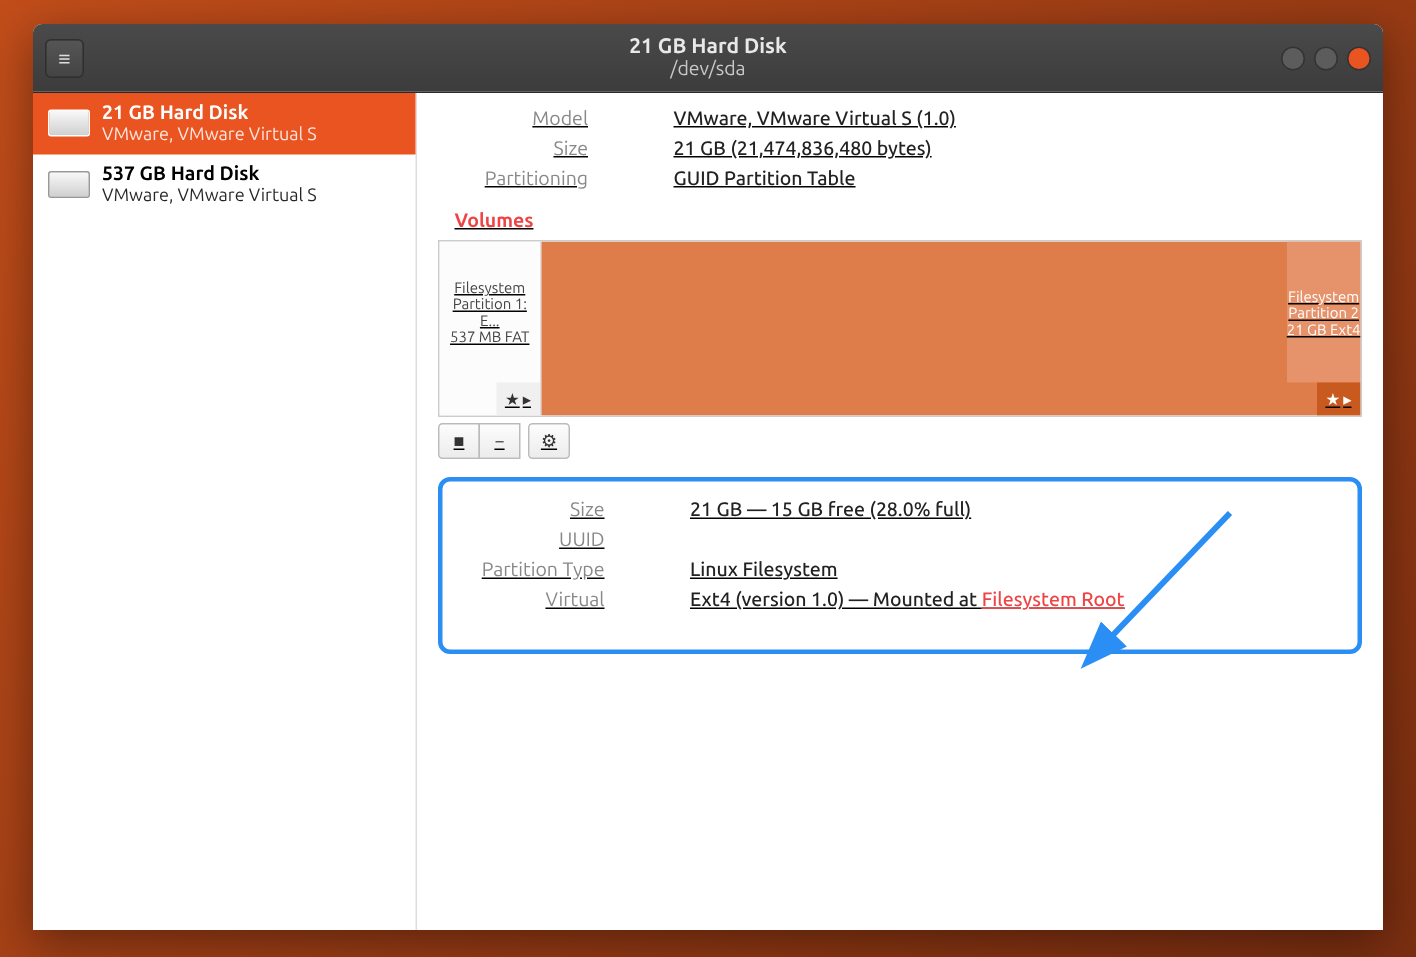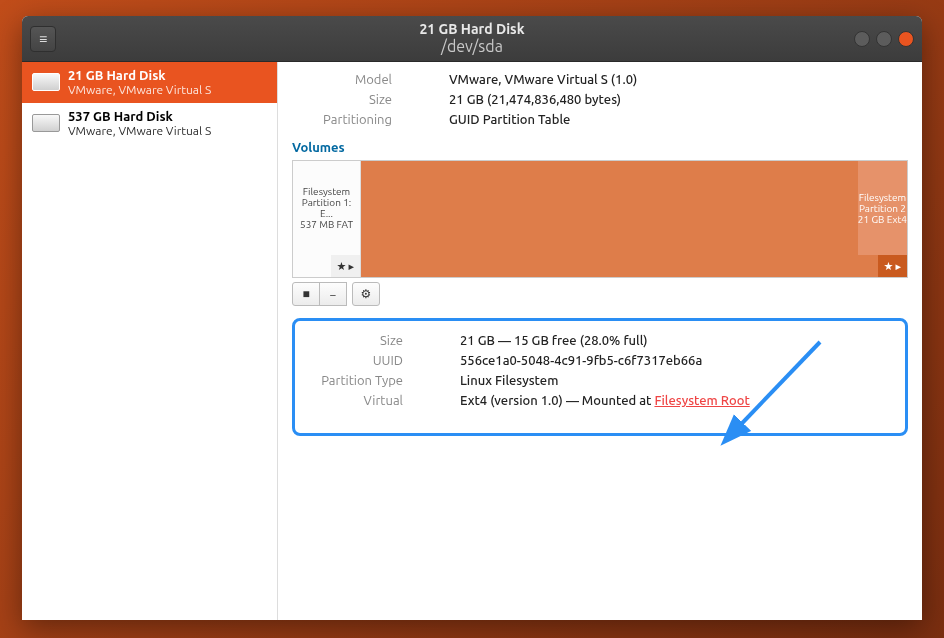--- a/index.html
+++ b/index.html
@@ -1,40 +1,40 @@
 <!DOCTYPE html>
 <html><head>
 <meta charset="utf-8">
 <style>
   * { box-sizing: border-box; margin: 0; padding: 0; font-family: Ubuntu, "Segoe UI", sans-serif; }
   body { background: linear-gradient(135deg, #c14d1a, #7a2e10); width: 944px; height: 638px; overflow: hidden; position: relative; padding: 14px; }
   .window { width: 900px; height: 604px; background: #fff; border-radius: 6px 6px 0 0; box-shadow: 0 8px 30px rgba(0,0,0,0.4); overflow: hidden; display: flex; flex-direction: column; position: absolute; left: 22px; top: 16px; }
   .titlebar { background: linear-gradient(#4a4a4a,#3c3c3c); color: #e8e8e8; height: 46px; display: flex; align-items: center; justify-content: center; position: relative; border-bottom: 1px solid #2a2a2a; }
   .titlebar .title-wrap { text-align: center; line-height: 1.2; }
   .titlebar .title { font-size: 14px; font-weight: 600; }
-  .titlebar .subtitle { font-size: 16px; color: #c8c8c8; }
+  .titlebar .subtitle { font-size: 13px; color: #c8c8c8; }
   .titlebar .left-btn { position: absolute; left: 8px; top: 50%; transform: translateY(-50%); }
   .titlebar .right-btns { position: absolute; right: 8px; top: 50%; transform: translateY(-50%); display: flex; gap: 6px; align-items: center; }
   .tb-btn { width: 26px; height: 26px; border-radius: 4px; background: linear-gradient(#555,#444); border: 1px solid #2f2f2f; display: flex; align-items: center; justify-content: center; color: #ddd; font-size: 14px; }
   .win-circle { width: 16px; height: 16px; border-radius: 50%; background: #5c5c5c; border: 1px solid #333; }
   .win-circle.close { background: #e95420; }
   .body { flex: 1; display: flex; overflow: hidden; }
   .sidebar { width: 256px; background: #fff; border-right: 1px solid #ddd; }
   .disk-item { display: flex; align-items: center; gap: 8px; padding: 6px 10px; }
   .disk-item.selected { background: #e95420; color: #fff; }
   .disk-icon { width: 28px; height: 18px; background: linear-gradient(#f8f8f8,#d0d0d0); border: 1px solid #999; border-radius: 2px; flex-shrink: 0; position: relative; }
   .disk-item.selected .disk-icon { border-color: #fff; }
   .disk-text { line-height: 1.15; }
   .disk-name { font-size: 13px; font-weight: 600; }
   .disk-sub { font-size: 12px; opacity: 0.85; }
-  .content { flex: 1; padding: 10px 14px; overflow: auto; position: relative; }
+  .content { flex: 1; padding: 10px 14px; overflow: auto; position: relative; text-decoration: underline; }
   .kv-row { display: flex; margin-bottom: 6px; font-size: 13px; }
   .kv-label { width: 100px; text-align: right; color: #888; margin-right: 10px; }
   .kv-value { color: #222; font-weight: 500; margin-left: 47px; }
-  .section-title { font-weight: 700; font-size: 13px; margin: 14px 0 6px 0; color: #0369a1; }
+  .section-title { font-weight: 700; font-size: 13px; margin: 14px 0 6px 11px; color: #ef4444; }
   .volumes-box { border: 1px solid #ccc; background: #fafafa; height: 118px; display: flex; overflow: hidden; }
   .vol { display: flex; flex-direction: column; justify-content: flex-end; position: relative; font-size: 10px; text-align: center; color: #444; align-items: flex-end; }
   .vol1 { width: 68px; background: #fcfcfc; border-right: 1px solid #ddd; }
   .vol1 .vol-body { flex: 1; display:flex; flex-direction:column; justify-content:center; padding: 0 2px; }
   .vol2 { flex: 1; background: #de7d4a; color: #fff; }
   .vol2.selected .vol-body { background: #e6926a; }
   .vol2 .vol-body { flex:1; display:flex; flex-direction:column; justify-content:center; }
   .vol-footer { height: 22px; background: rgba(0,0,0,0.05); display:flex; align-items:center; justify-content:flex-end; padding: 0 6px; gap:2px; font-size: 11px; }
   .vol2 .vol-footer { background: #c95a1f; color:#fff; }
   .vol1 .vol-footer { background: #f0f0f0; color:#333; }
@@ -138,21 +138,20 @@
           </div>
       </div>
 
       <div class="highlight-box">
         <div class="kv-row">
           <div class="kv-label">Size</div>
           <div class="kv-value">21 GB — 15 GB free (28.0% full)</div>
         </div>
         <div class="kv-row">
           <div class="kv-label">UUID</div>
-          <div class="kv-value">556ce1a0-5048-4c91-9fb5-c6f7317eb66a</div>
         </div>
         <div class="kv-row">
           <div class="kv-label">Partition Type</div>
           <div class="kv-value">Linux Filesystem</div>
         </div>
         <div class="kv-row">
           <div class="kv-label">Virtual</div>
           <div class="kv-value">
             <span>Ext4 (version 1.0) — Mounted at </span><a href="#" class="link">Filesystem Root</a>
           </div>

